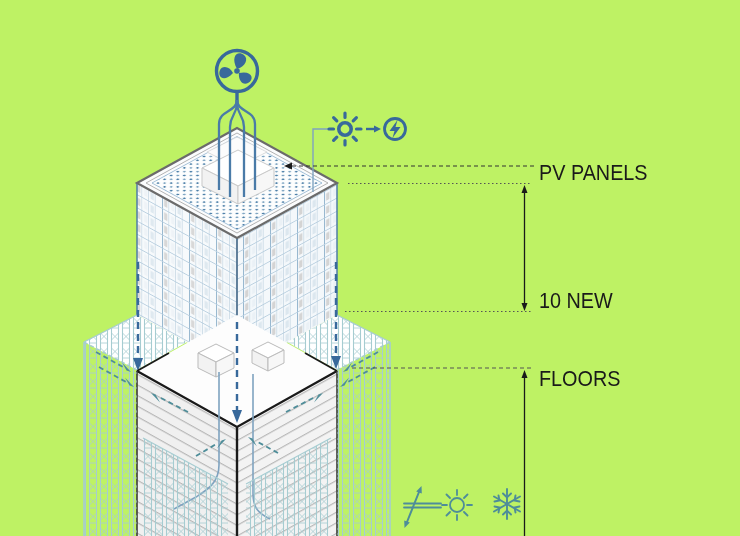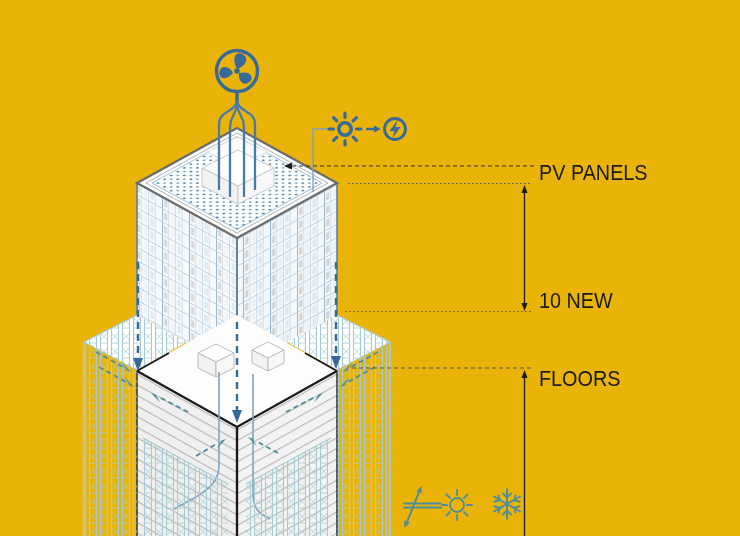--- a/index.html
+++ b/index.html
@@ -1,17 +1,17 @@
 <!DOCTYPE html>
 <html><head>
 <meta charset="utf-8">
 <style>
   html,body{margin:0;padding:0;background:#ffffff;}
   .canvas{
-    position:relative;width:740px;height:536px;background:#eab308;
+    position:relative;width:740px;height:536px;background:#bef264;
     overflow:hidden;font-family:"Liberation Sans",sans-serif;
   }
   .canvas svg{position:absolute;left:0;top:0;}
   .lbl{
     position:absolute;color:#1a1a1a;font-size:22px;line-height:26px;
     letter-spacing:0px;transform:scaleX(0.9);transform-origin:left top;
     white-space:pre;
   }
 </style>
 </head>

